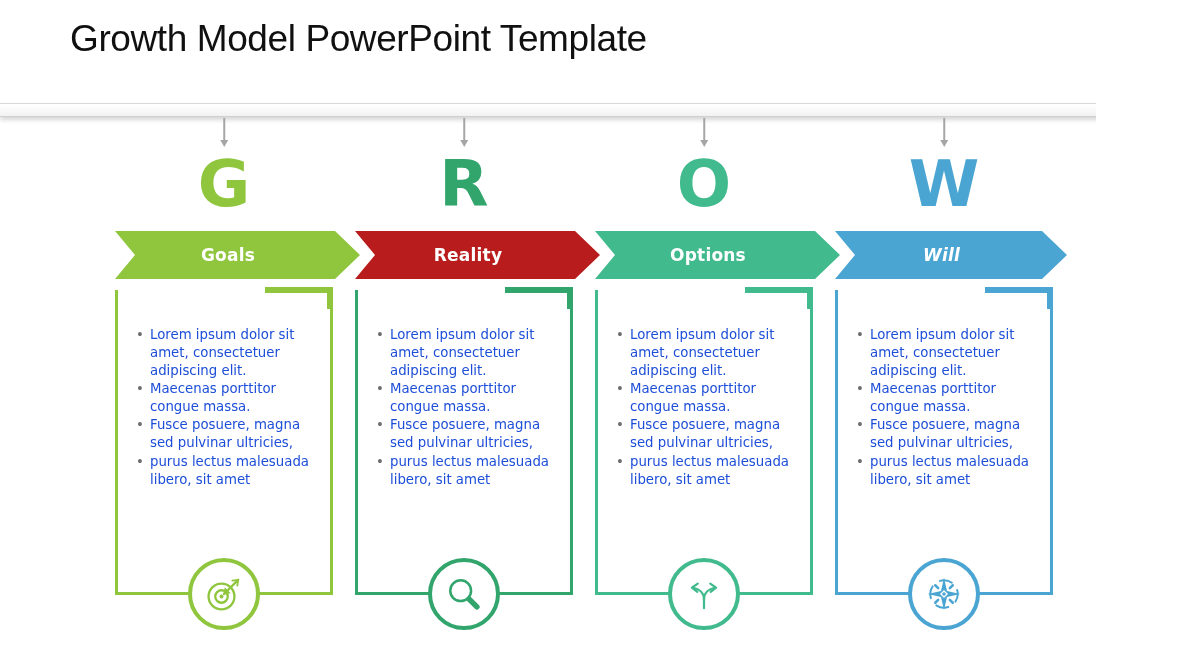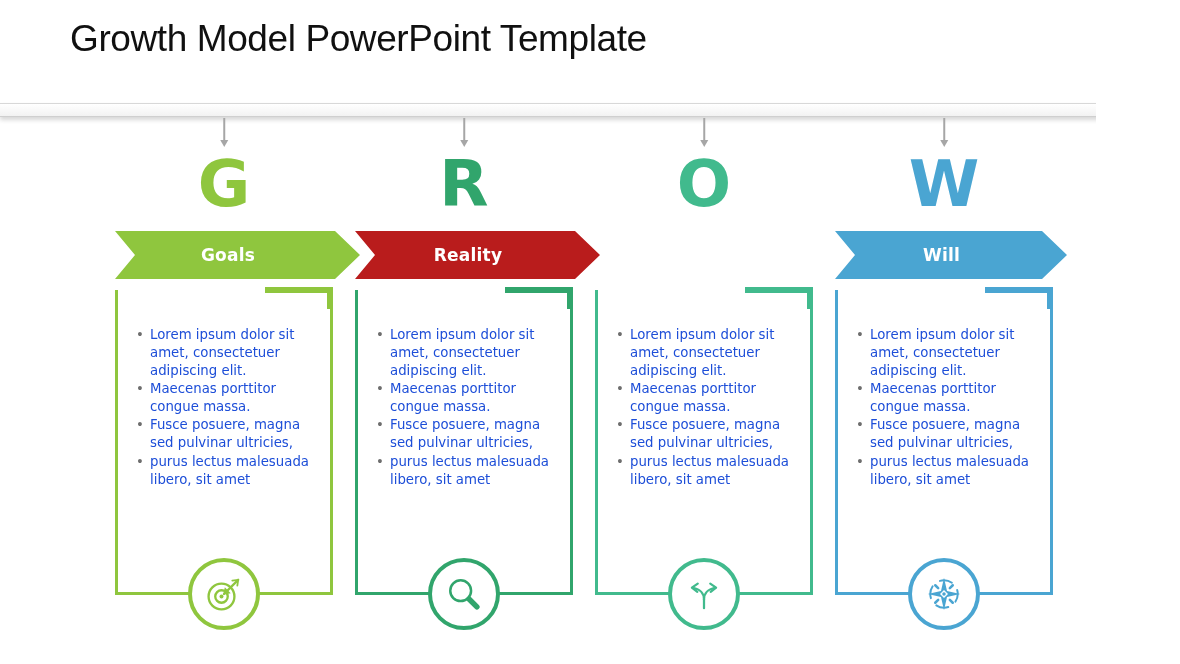--- a/index.html
+++ b/index.html
@@ -18,21 +18,21 @@
   .col0{left:115px;} .col1{left:355px;} .col2{left:595px;} .col3{left:835px;}
   .down-arrow{position:absolute;top:118px;left:50%;transform:translateX(-50%);
               width:1.5px;height:22px;background:#a6a6a6;}
   .down-arrow::after{content:"";position:absolute;left:50%;top:22px;transform:translateX(-50%);
               border-left:4.5px solid transparent;border-right:4.5px solid transparent;
               border-top:7px solid #a6a6a6;}
   .letter{position:absolute;top:152px;left:0;width:100%;text-align:center;
           font-size:64px;line-height:1;font-weight:bold;}
   .banner{position:absolute;top:231px;left:0;width:245px;height:48px;
           clip-path:polygon(0 0,calc(100% - 25px) 0,100% 50%,calc(100% - 25px) 100%,0 100%,20px 50%);}
-  .col0 .banner{z-index:8;} .col1 .banner{z-index:6;} .col2 .banner{z-index:4;} .col3 .banner{z-index:2;width:232px;}
+  .col0 .banner{z-index:8;} .col1 .banner{z-index:6;} .col2 .banner{z-index:4;} .col3 .banner{z-index:2;width:232px;font-style:italic;}
   .banner span{position:absolute;left:20px;right:39px;top:0;height:48px;line-height:48px;
           text-align:center;color:#ffffff;font-weight:bold;font-size:17px;letter-spacing:0.2px;}
   
   .box{position:absolute;top:290px;left:0;width:218px;height:305px;box-sizing:border-box;
        border-left:3px solid;border-right:3px solid;border-bottom:3px solid;}
   .bracket{position:absolute;top:-3px;right:-3px;width:68px;height:22px;box-sizing:border-box;
        border-top:6px solid;border-right:6px solid;}
   .bullets{margin:36px 6px 0 14px;padding:0 0 0 18px;list-style:none;
        font-size:13.3px;line-height:1.36;color:#1d4ed8;}
   .bullets li{position:relative;margin:0;}
@@ -99,20 +99,23 @@
           <circle cx="20" cy="20" r="12.5"></circle>
           <line x1="30" y1="30" x2="39.5" y2="39.5" stroke-width="6.5"></line>
         </svg>
       </div>
     </div>
   </div>
 
   <div class="column col2">
     <div class="down-arrow"></div>
     <div class="letter" style="color: rgb(65, 186, 141);">O</div>
+    <div class="banner" style="background-color: rgb(65, 186, 141);">
+      <span>Options</span>
+    </div>
     <div class="box" style="border-color: rgb(65, 186, 141);">
       <div class="bracket" style="border-color: rgb(65, 186, 141);"></div>
       <ul class="bullets">
         <li>Lorem ipsum dolor sit amet, consectetuer adipiscing elit.</li>
         <li>Maecenas porttitor congue massa.</li>
         <li>Fusce posuere, magna sed pulvinar ultricies,</li>
         <li>purus lectus malesuada libero, sit amet</li>
       </ul>
       <div class="icon-badge" style="border-color: rgb(65, 186, 141); color: rgb(65, 186, 141);">
         <svg width="40" height="40" viewBox="0 0 48 48" fill="none" stroke="currentColor" stroke-width="2.7" stroke-linecap="round" stroke-linejoin="round">

